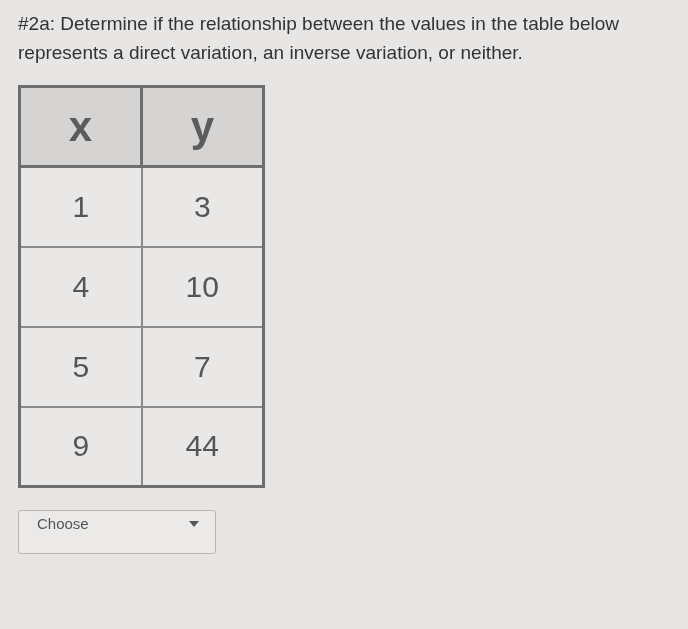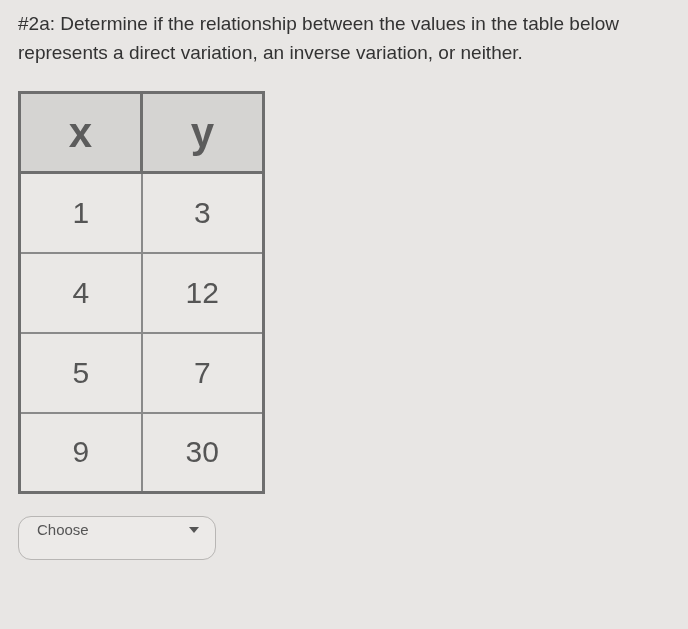--- a/index.html
+++ b/index.html
@@ -10,21 +10,21 @@
     font-family: Arial, Helvetica, sans-serif;
     color: #2a2a2a;
   }
   .page {
     padding: 10px 18px 18px 18px;
   }
   .question-text {
     font-size: 19px;
     line-height: 1.5;
     color: #333;
-    margin-bottom: 24px;
+    margin-bottom: 18px;
   }
   .data-table {
     border-collapse: collapse;
     border: 3px solid #6e6e6e;
     background: #efedeb;
   }
   .data-table th, .data-table td {
     width: 122px;
     height: 80px;
     text-align: center;
@@ -44,21 +44,21 @@
     border: 2px solid #8a8a8a;
     background: #eae8e6;
     font-weight: 400;
   }
   .dropdown {
     margin-top: 22px;
     width: 198px;
     height: 44px;
     background: #eceae8;
     border: 1px solid #b8b6b4;
-    border-radius: 13px;
+    border-radius: 3px;
     display: flex;
     align-items: center;
     justify-content: space-between;
     padding: 0 16px 17px 18px;
     cursor: pointer;
   }
   .dropdown .label {
     font-size: 15px;
     color: #555;
   }
@@ -79,29 +79,29 @@
         <th>y</th>
       </tr>
     </thead>
     <tbody>
       <tr>
         <td>1</td>
         <td>3</td>
       </tr>
       <tr>
         <td>4</td>
-        <td>12</td>
+        <td>10</td>
       </tr>
       <tr>
         <td>5</td>
         <td>7</td>
       </tr>
       <tr>
         <td>9</td>
-        <td>30</td>
+        <td>44</td>
       </tr>
     </tbody>
   </table>
 
   <div class="dropdown">
     <span class="label">Choose</span>
     <span class="caret">
       <svg width="10" height="6" viewBox="0 0 10 6">
           <path d="M0 0 L5 6 L10 0 Z" fill="#555"></path>
         </svg>

